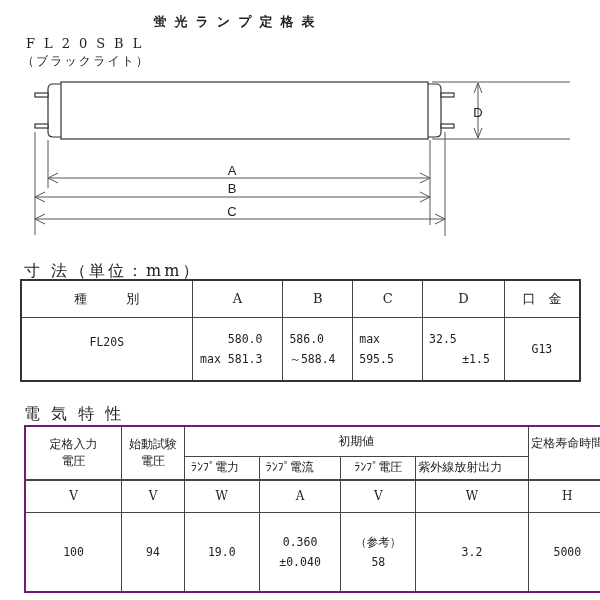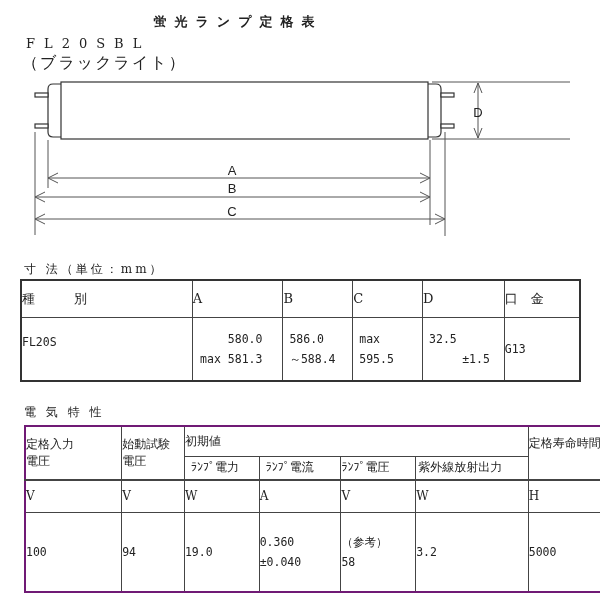--- a/index.html
+++ b/index.html
@@ -1,25 +1,25 @@
 <!DOCTYPE html>
 <html><head>
   <meta charset="utf-8">
   <style>
     * { box-sizing: border-box; margin: 0; padding: 0; }
     html, body { width: 600px; height: 600px; background: #ffffff; overflow: hidden; }
     body { position: relative; font-family: "DejaVu Serif", "Liberation Serif", serif; color: #222; }
     .abs { position: absolute; }
     .title { left: 0; width: 476px; top: 13px; text-align: center; font-size: 13px; font-weight: bold; letter-spacing: 8px; font-family: "DejaVu Sans", sans-serif; }
     .model { left: 26px; top: 36px; font-size: 13px; letter-spacing: 9px; }
-    .subname { left: 22px; top: 53px; font-size: 16px; letter-spacing: 2px; }
+    .subname { left: 22px; top: 53px; font-size: 12px; letter-spacing: 2px; }
     svg.drawing { position: absolute; left: 0; top: 0; }
-    .section-label { font-size: 12px; letter-spacing: 3px; }
+    .section-label { font-size: 16px; letter-spacing: 3px; }
     table { border-collapse: collapse; position: absolute; font-size: 12px; }
-    td { border: 1px solid #333; vertical-align: middle; }
+    td { border: 1px solid #333; text-align: center; vertical-align: middle; }
     #dim-table { left: 20px; top: 279px; width: 561px; border: 2px solid #333; }
     #dim-table td { border: 1px solid #444; }
     #dim-table tr.hdr td { height: 37px; font-size: 13px; }
     #dim-table tr.row td { height: 64px; font-family: "DejaVu Sans Mono", "Liberation Mono", monospace; font-size: 11.5px; line-height: 20px; }
     #elec-table { left: 24px; top: 425px; width: 584px; border: 2px solid #701a75; }
     #elec-table td { border: 1px solid #444; font-size: 12px; }
     #elec-table tr.h1 td { height: 30px; }
     #elec-table tr.h2 td { height: 24px; }
     #elec-table tr.units td { height: 32px; border-top: 2px solid #444; }
     #elec-table tr.vals td { height: 80px; font-family: "DejaVu Sans Mono", "Liberation Mono", monospace; font-size: 11.5px; line-height: 20px; }

